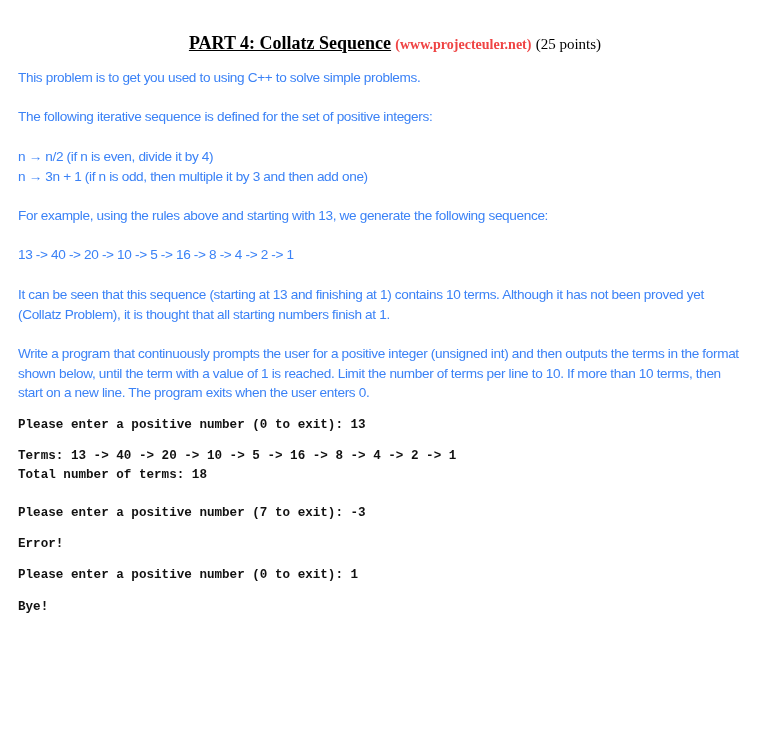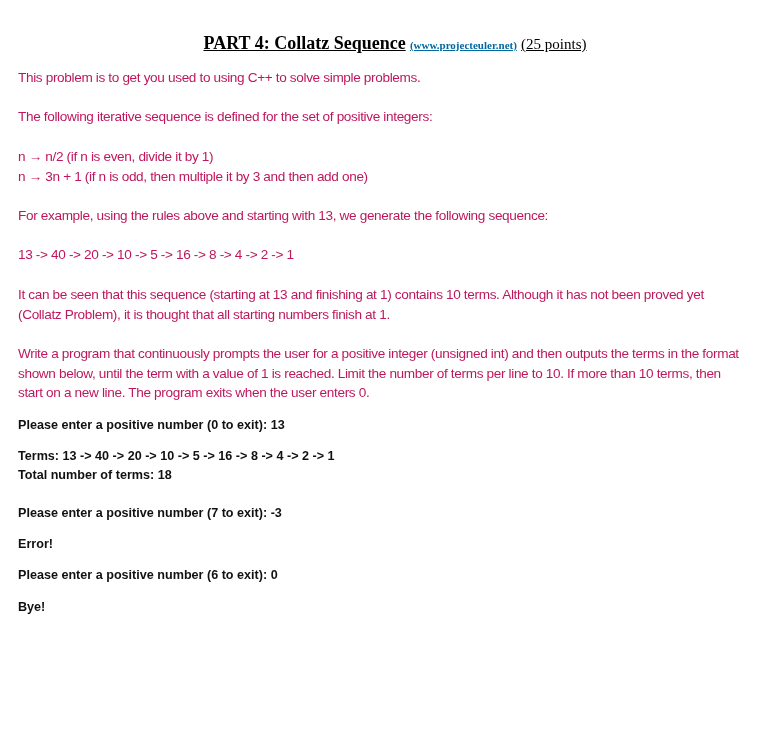--- a/index.html
+++ b/index.html
@@ -2,50 +2,50 @@
 <html><head>
 <meta charset="utf-8">
 <style>
   html, body { margin: 0; padding: 0; background: #ffffff; }
   body { width: 763px; height: 750px; position: relative; overflow: hidden; color: #000; }
   .title {
     position: absolute; top: 33px; left: 0; width: 763px; text-align: center;
     font-family: "Liberation Serif", serif; font-size: 17px; line-height: 20px;
   }
   .title .main { font-weight: bold; text-decoration: underline; font-size: 18px; margin-left: 27px; }
-  .title .link { font-weight: bold; color: #0369a1; text-decoration: underline; font-size: 11px; }
-  .title .pts { font-size: 15px; text-decoration: underline; }
+  .title .link { font-weight: bold; color: #ef4444; font-size: 14px; }
+  .title .pts { font-size: 15px; }
   .p {
     position: absolute; left: 18px; width: 730px;
     font-family: "Liberation Sans", sans-serif; font-size: 13.6px; line-height: 19.5px;
-    letter-spacing: -0.35px; color: #be185d;
+    letter-spacing: -0.35px; color: #3b82f6;
   }
   .mono {
     position: absolute; left: 18px;
-    font-family: Liberation Sans, sans-serif; font-weight: bold; font-size: 12.6px;
+    font-family: Liberation Mono, monospace; font-weight: bold; font-size: 12.6px;
     line-height: 19px; color: #111; white-space: pre;
   }
 </style>
 </head>
 <body>
 
 <div class="title">
   <span class="main">PART 4: Collatz Sequence</span>
   <span class="link">(www.projecteuler.net)</span>
   <span class="pts">(25 points)</span>
 </div>
 
 <div class="p" style="top:68px">This problem is to get you used to using C++ to solve simple problems.</div>
 <div class="p" style="top:107px">The following iterative sequence is defined for the set of positive integers:</div>
-<div class="p" style="top:147px">n → n/2 (if n is even, divide it by 1)</div>
+<div class="p" style="top:147px">n → n/2 (if n is even, divide it by 4)</div>
 <div class="p" style="top:167px">n → 3n + 1 (if n is odd, then multiple it by 3 and then add one)</div>
 <div class="p" style="top:206px">For example, using the rules above and starting with 13, we generate the following sequence:</div>
 <div class="p" style="top:245px">13 -&gt; 40 -&gt; 20 -&gt; 10 -&gt; 5 -&gt; 16 -&gt; 8 -&gt; 4 -&gt; 2 -&gt; 1</div>
 <div class="p" style="top:285px">It can be seen that this sequence (starting at 13 and finishing at 1) contains 10 terms. Although it has not been proved yet (Collatz Problem), it is thought that all starting numbers finish at 1.</div>
 <div class="p" style="top:344px">Write a program that continuously prompts the user for a positive integer (unsigned int) and then outputs the terms in the format shown below, until the term with a value of 1 is reached.  Limit the number of terms per line to 10.  If more than 10 terms, then start on a new line. The program exits when the user enters 0.</div>
 
 <div class="mono" style="top:416px">Please enter a positive number (0 to exit): 13</div>
 <div class="mono" style="top:447px">Terms: 13 -&gt; 40 -&gt; 20 -&gt; 10 -&gt; 5 -&gt; 16 -&gt; 8 -&gt; 4 -&gt; 2 -&gt; 1</div>
 <div class="mono" style="top:466px">Total number of terms: 18</div>
 <div class="mono" style="top:504px">Please enter a positive number (7 to exit): -3</div>
 <div class="mono" style="top:535px">Error!</div>
-<div class="mono" style="top:566px">Please enter a positive number (6 to exit): 0</div>
+<div class="mono" style="top:566px">Please enter a positive number (0 to exit): 1</div>
 <div class="mono" style="top:598px">Bye!</div>
 
 </body></html>

